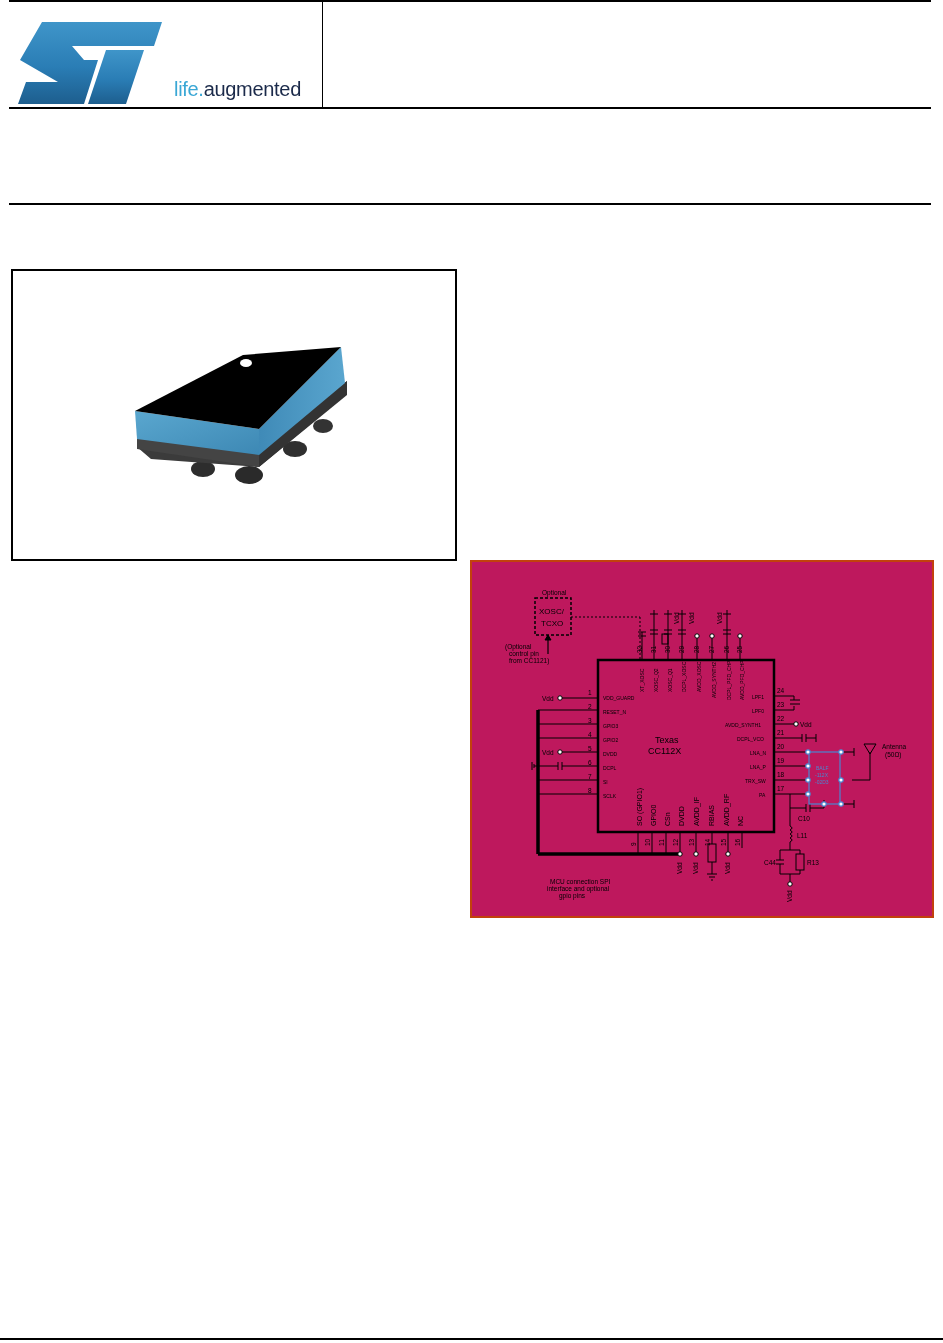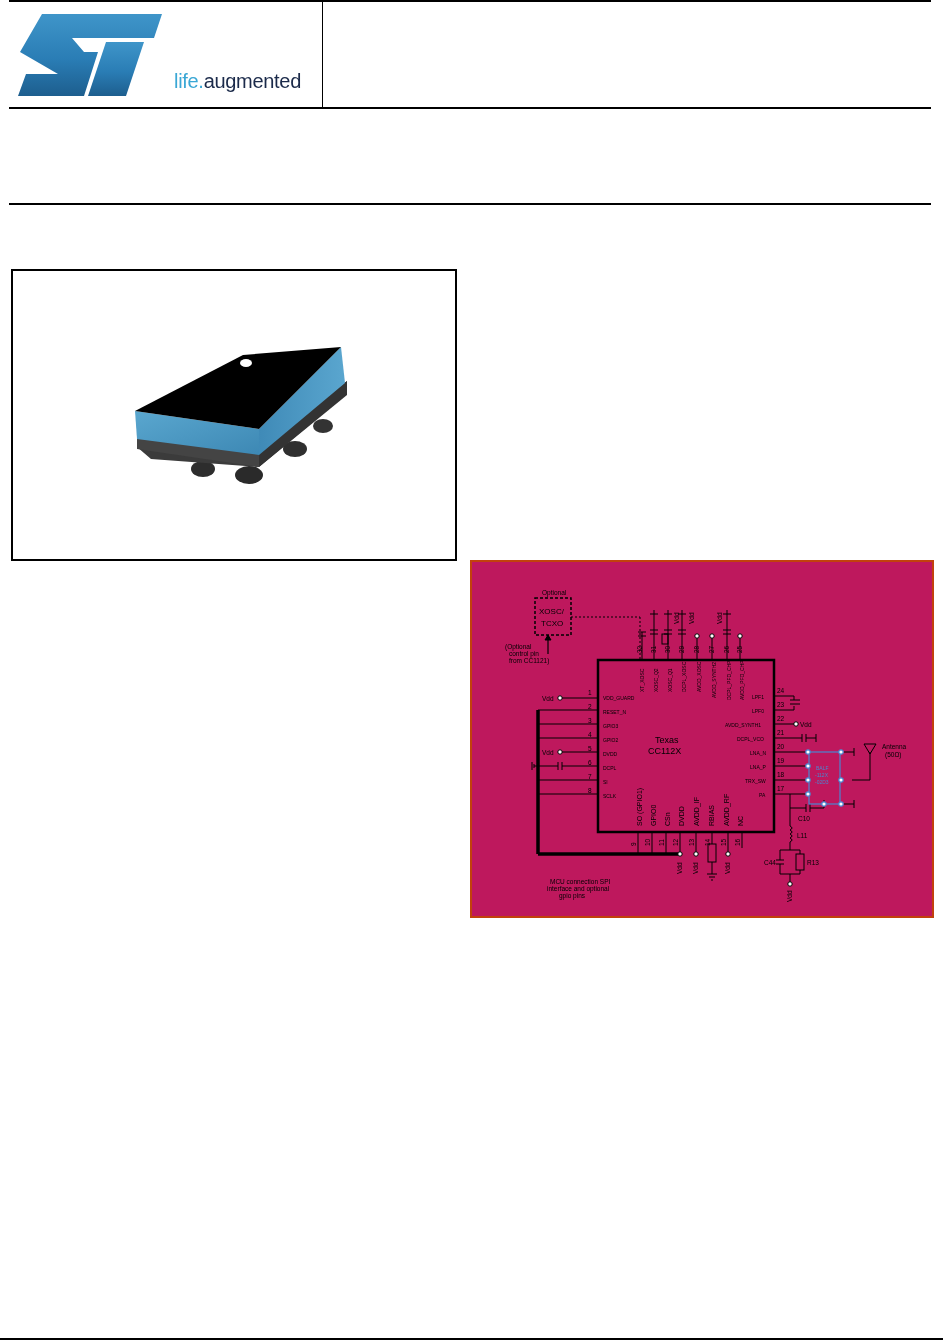--- a/index.html
+++ b/index.html
@@ -1,19 +1,19 @@
 <!DOCTYPE html>
 <html><head>
   <meta charset="utf-8">
   <style>
     html, body { margin: 0; padding: 0; background: #ffffff; }
     body { width: 943px; height: 1343px; position: relative; overflow: hidden; font-family: "Liberation Sans", sans-serif; color: #000; }
     .hline { position: absolute; left: 9px; width: 922px; height: 2px; background: #000; }
     .vline { position: absolute; width: 1px; background: #000; }
-    .logo { position: absolute; left: 12px; top: 12px; width: 310px; height: 86px; }
+    .logo { position: absolute; left: 12px; top: 20px; width: 310px; height: 86px; }
     .logo-tag { position: absolute; left: 162px; top: 58px; font-size: 20px; letter-spacing: -0.3px; white-space: nowrap; }
     .logo-tag .life { color: #3aa7d5; }
     .logo-tag .aug { color: #1b2a4a; }
     .pkg-frame { position: absolute; left: 11px; top: 269px; width: 442px; height: 288px; border: 2px solid #000; background: #fff; }
     .schem-frame { position: absolute; left: 470px; top: 560px; width: 460px; height: 354px; border: 2px solid #c2410c; background: #be185d; }
     svg text { font-family: "Liberation Sans", sans-serif; }
     .footer-line { position: absolute; left: 0; top: 1338px; width: 943px; height: 2px; background: #000; }
   </style>
 </head>
 <body>

